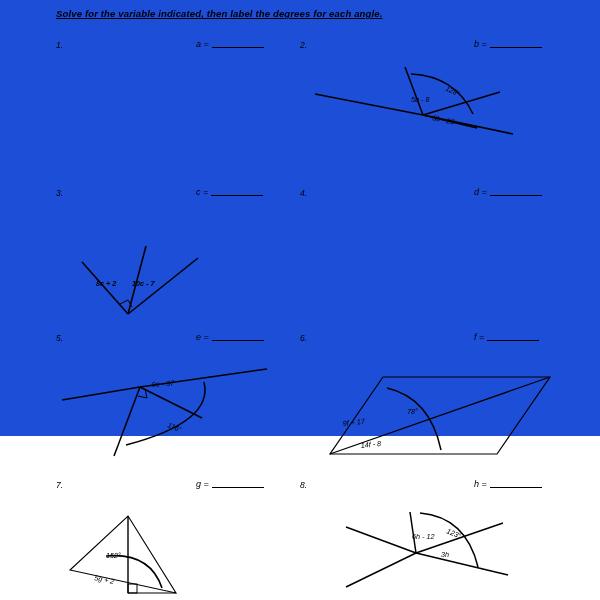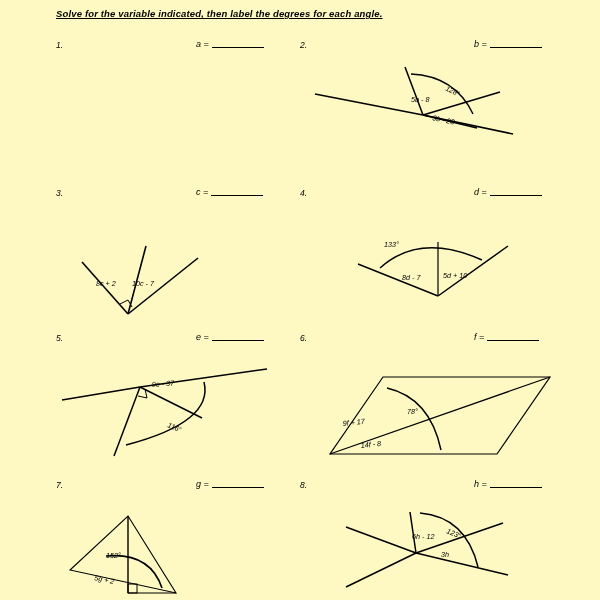--- a/index.html
+++ b/index.html
@@ -11,22 +11,22 @@
     width: 600px;
     height: 600px;
     font-family: "Liberation Sans", sans-serif;
     color: #000000;
     overflow: hidden;
     position: relative;
   }
   .page {
     position: relative;
     width: 600px;
-    height: 600px;
-    background: #fef9c3;
+    height: 436px;
+    background: #1d4ed8;
   }
   .instructions {
     position: absolute;
     left: 56px;
     top: 8px;
     font-size: 9.5px;
     font-weight: bold;
     font-style: italic;
     text-decoration: underline;
     letter-spacing: 0.15px;
@@ -96,42 +96,31 @@
   <div class="qnum" style="left:56px; top:188px;">3.</div>
   <div class="answer" style="left:196px; top:187px;">
     <span>c =</span><span class="blank"></span>
   </div>
 
   <div class="qnum" style="left:300px; top:188px;">4.</div>
   <div class="answer" style="left:474px; top:187px;">
     <span>d =</span><span class="blank"></span>
   </div>
 
-  <div class="figure" style="left:68px; top:234px;">
+  <div class="figure" style="left:68px; top:234px;font-weight:bold;">
     <svg width="180" height="85" viewBox="0 0 180 85">
       <line x1="60" y1="80" x2="14" y2="28" stroke="#000" stroke-width="1.6" marker-end="url(#ah)"></line>
       <line x1="60" y1="80" x2="78" y2="12" stroke="#000" stroke-width="1.6" marker-end="url(#ah)"></line>
       <line x1="60" y1="80" x2="130" y2="24" stroke="#000" stroke-width="1.6" marker-end="url(#ah)"></line>
       <path d="M52,70 L60,66 L64,73" fill="none" stroke="#000" stroke-width="1"></path>
       <text x="28" y="52">8c + 2</text>
       <text x="64" y="52">10c - 7</text>
     </svg>
   </div>
 
-  <div class="figure" style="left:348px; top:234px;">
-    <svg width="200" height="85" viewBox="0 0 200 85">
-      <line x1="90" y1="62" x2="10" y2="30" stroke="#000" stroke-width="1.5" marker-end="url(#ah)"></line>
-      <line x1="90" y1="62" x2="90" y2="8" stroke="#000" stroke-width="1.2"></line>
-      <line x1="90" y1="62" x2="160" y2="12" stroke="#000" stroke-width="1.5" marker-end="url(#ah)"></line>
-      <path d="M32,34 Q72,-2 134,26" fill="none" stroke="#000" stroke-width="1.5" marker-start="url(#ahs)" marker-end="url(#ahs)"></path>
-      <text x="36" y="13">133°</text>
-      <text x="54" y="46">8d - 7</text>
-      <text x="95" y="44">5d + 10</text>
-    </svg>
-  </div>
 
   <div class="qnum" style="left:56px; top:333px;">5.</div>
   <div class="answer" style="left:196px; top:332px;">
     <span>e =</span><span class="blank"></span>
   </div>
 
   <div class="qnum" style="left:300px; top:333px;">6.</div>
   <div class="answer" style="left:474px; top:332px;">
     <span>f =</span><span class="blank"></span>
   </div>

